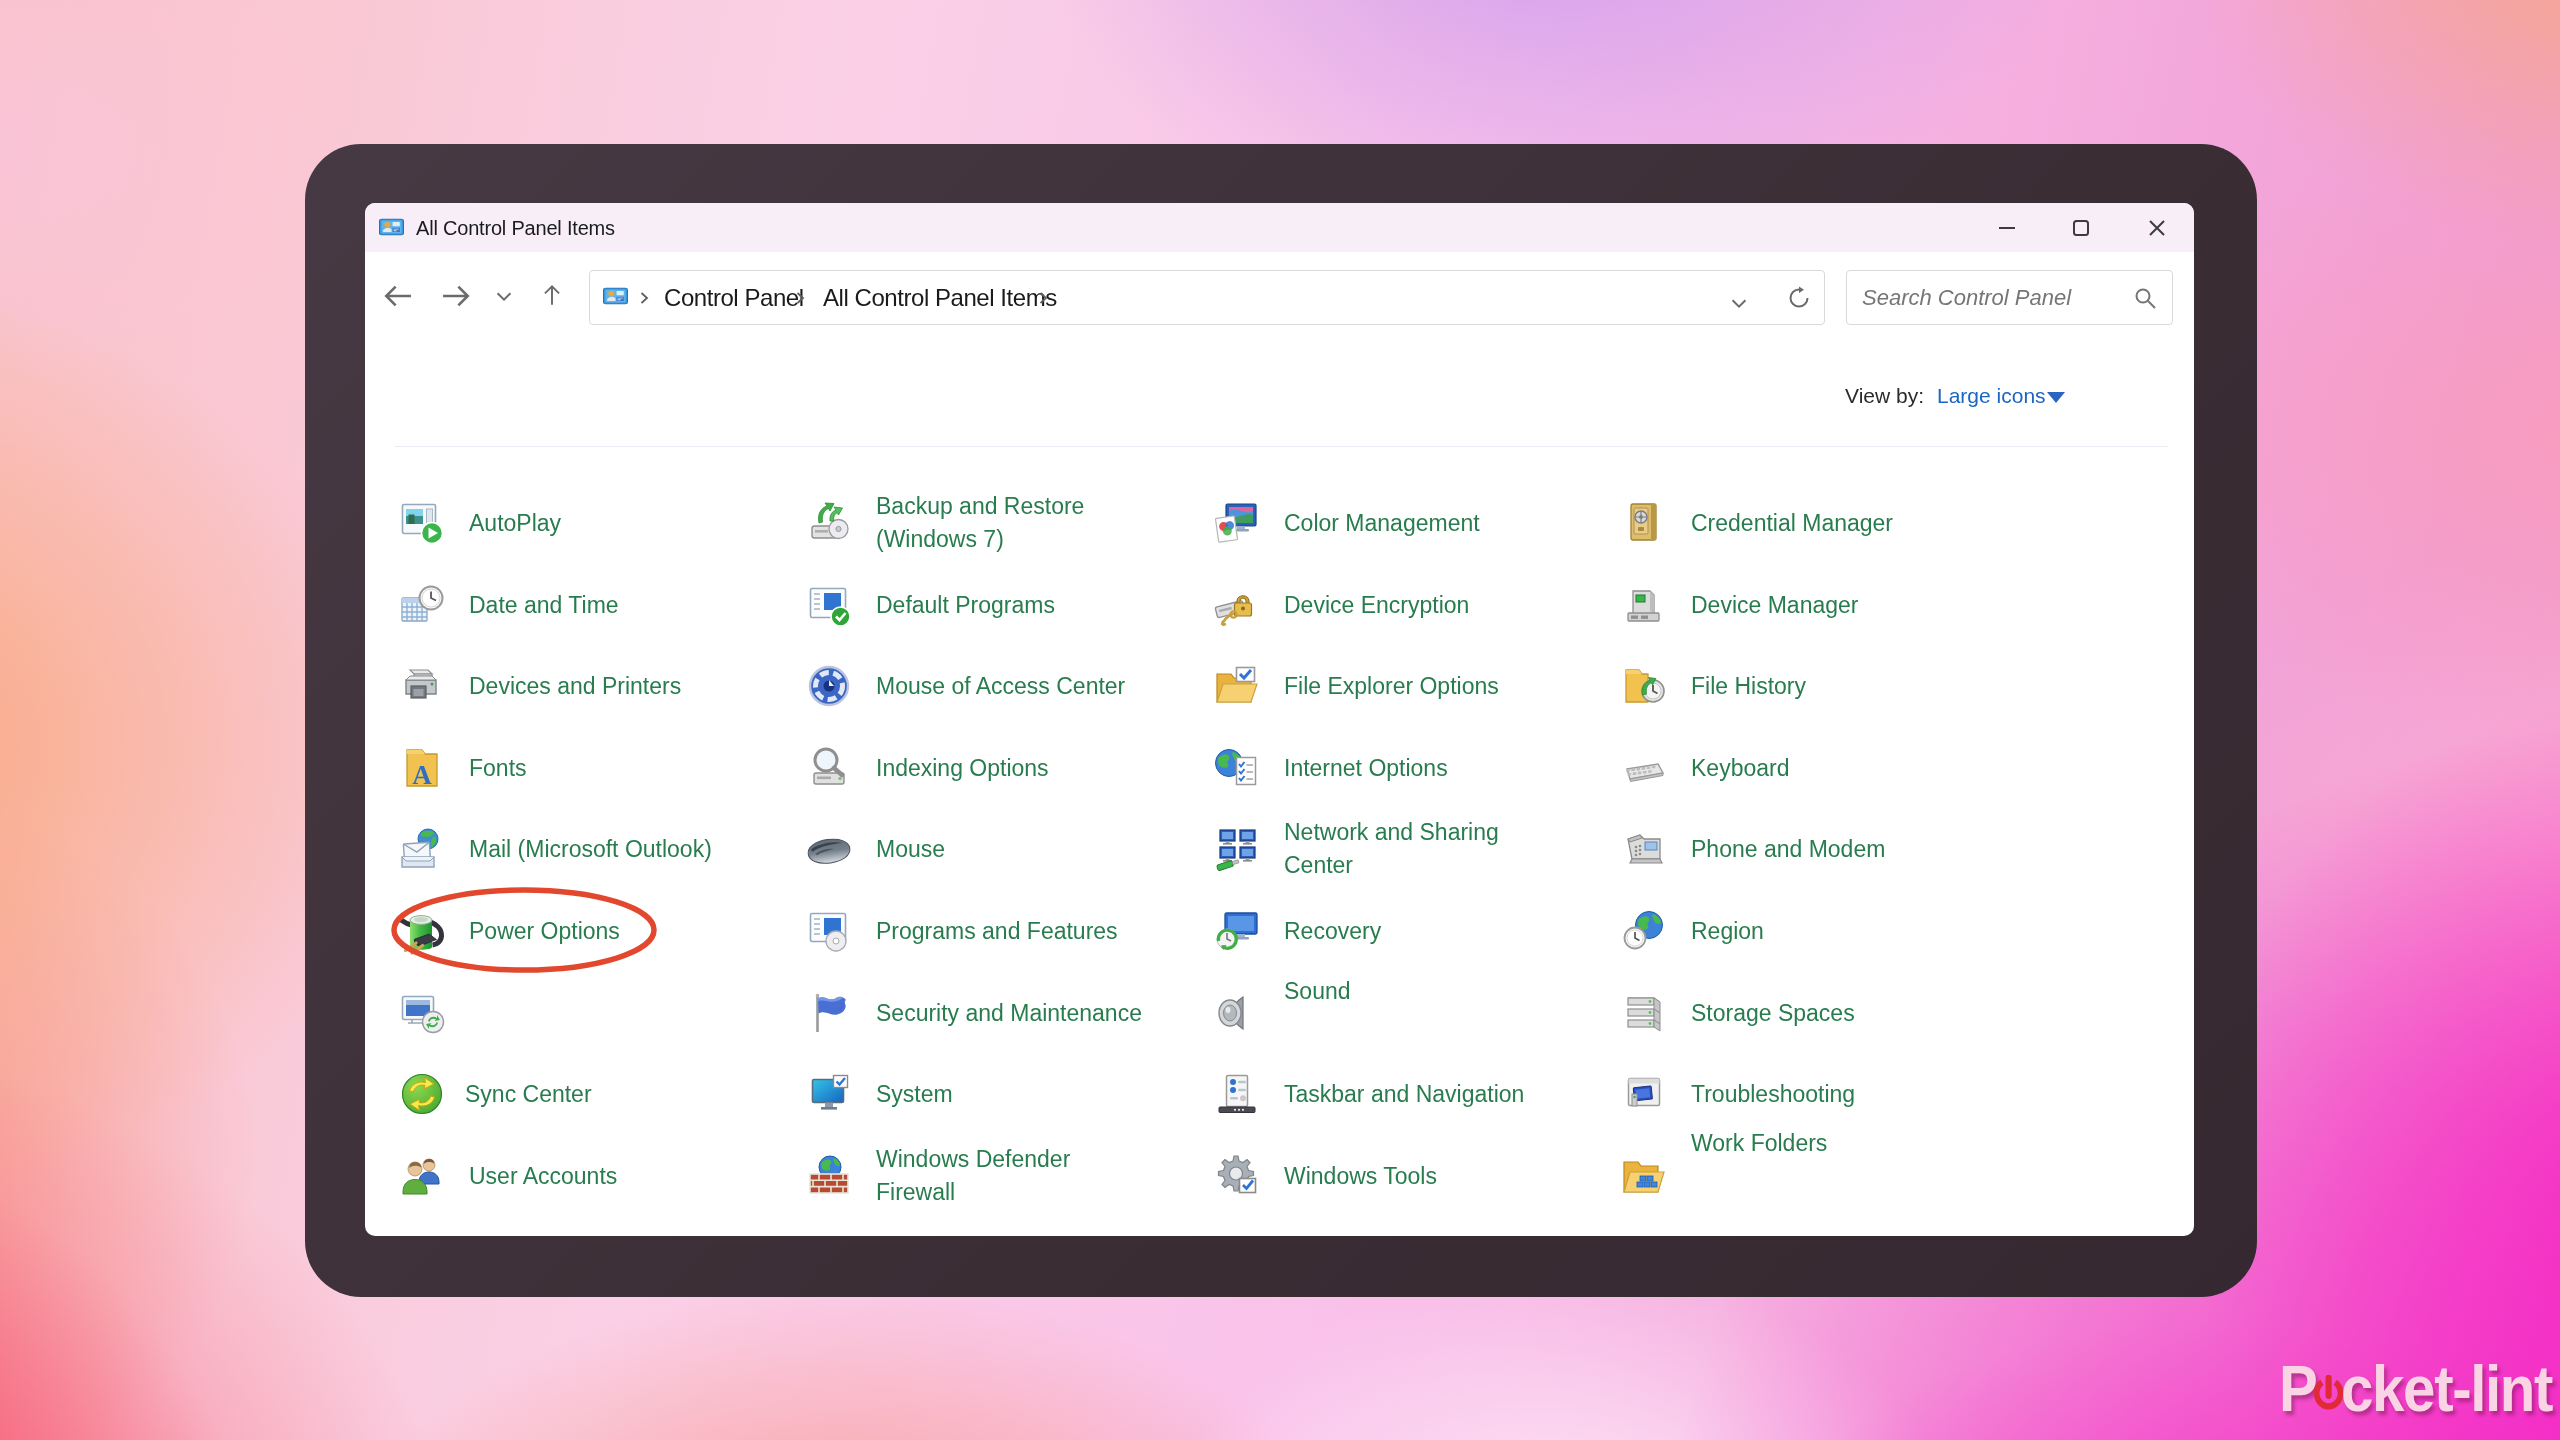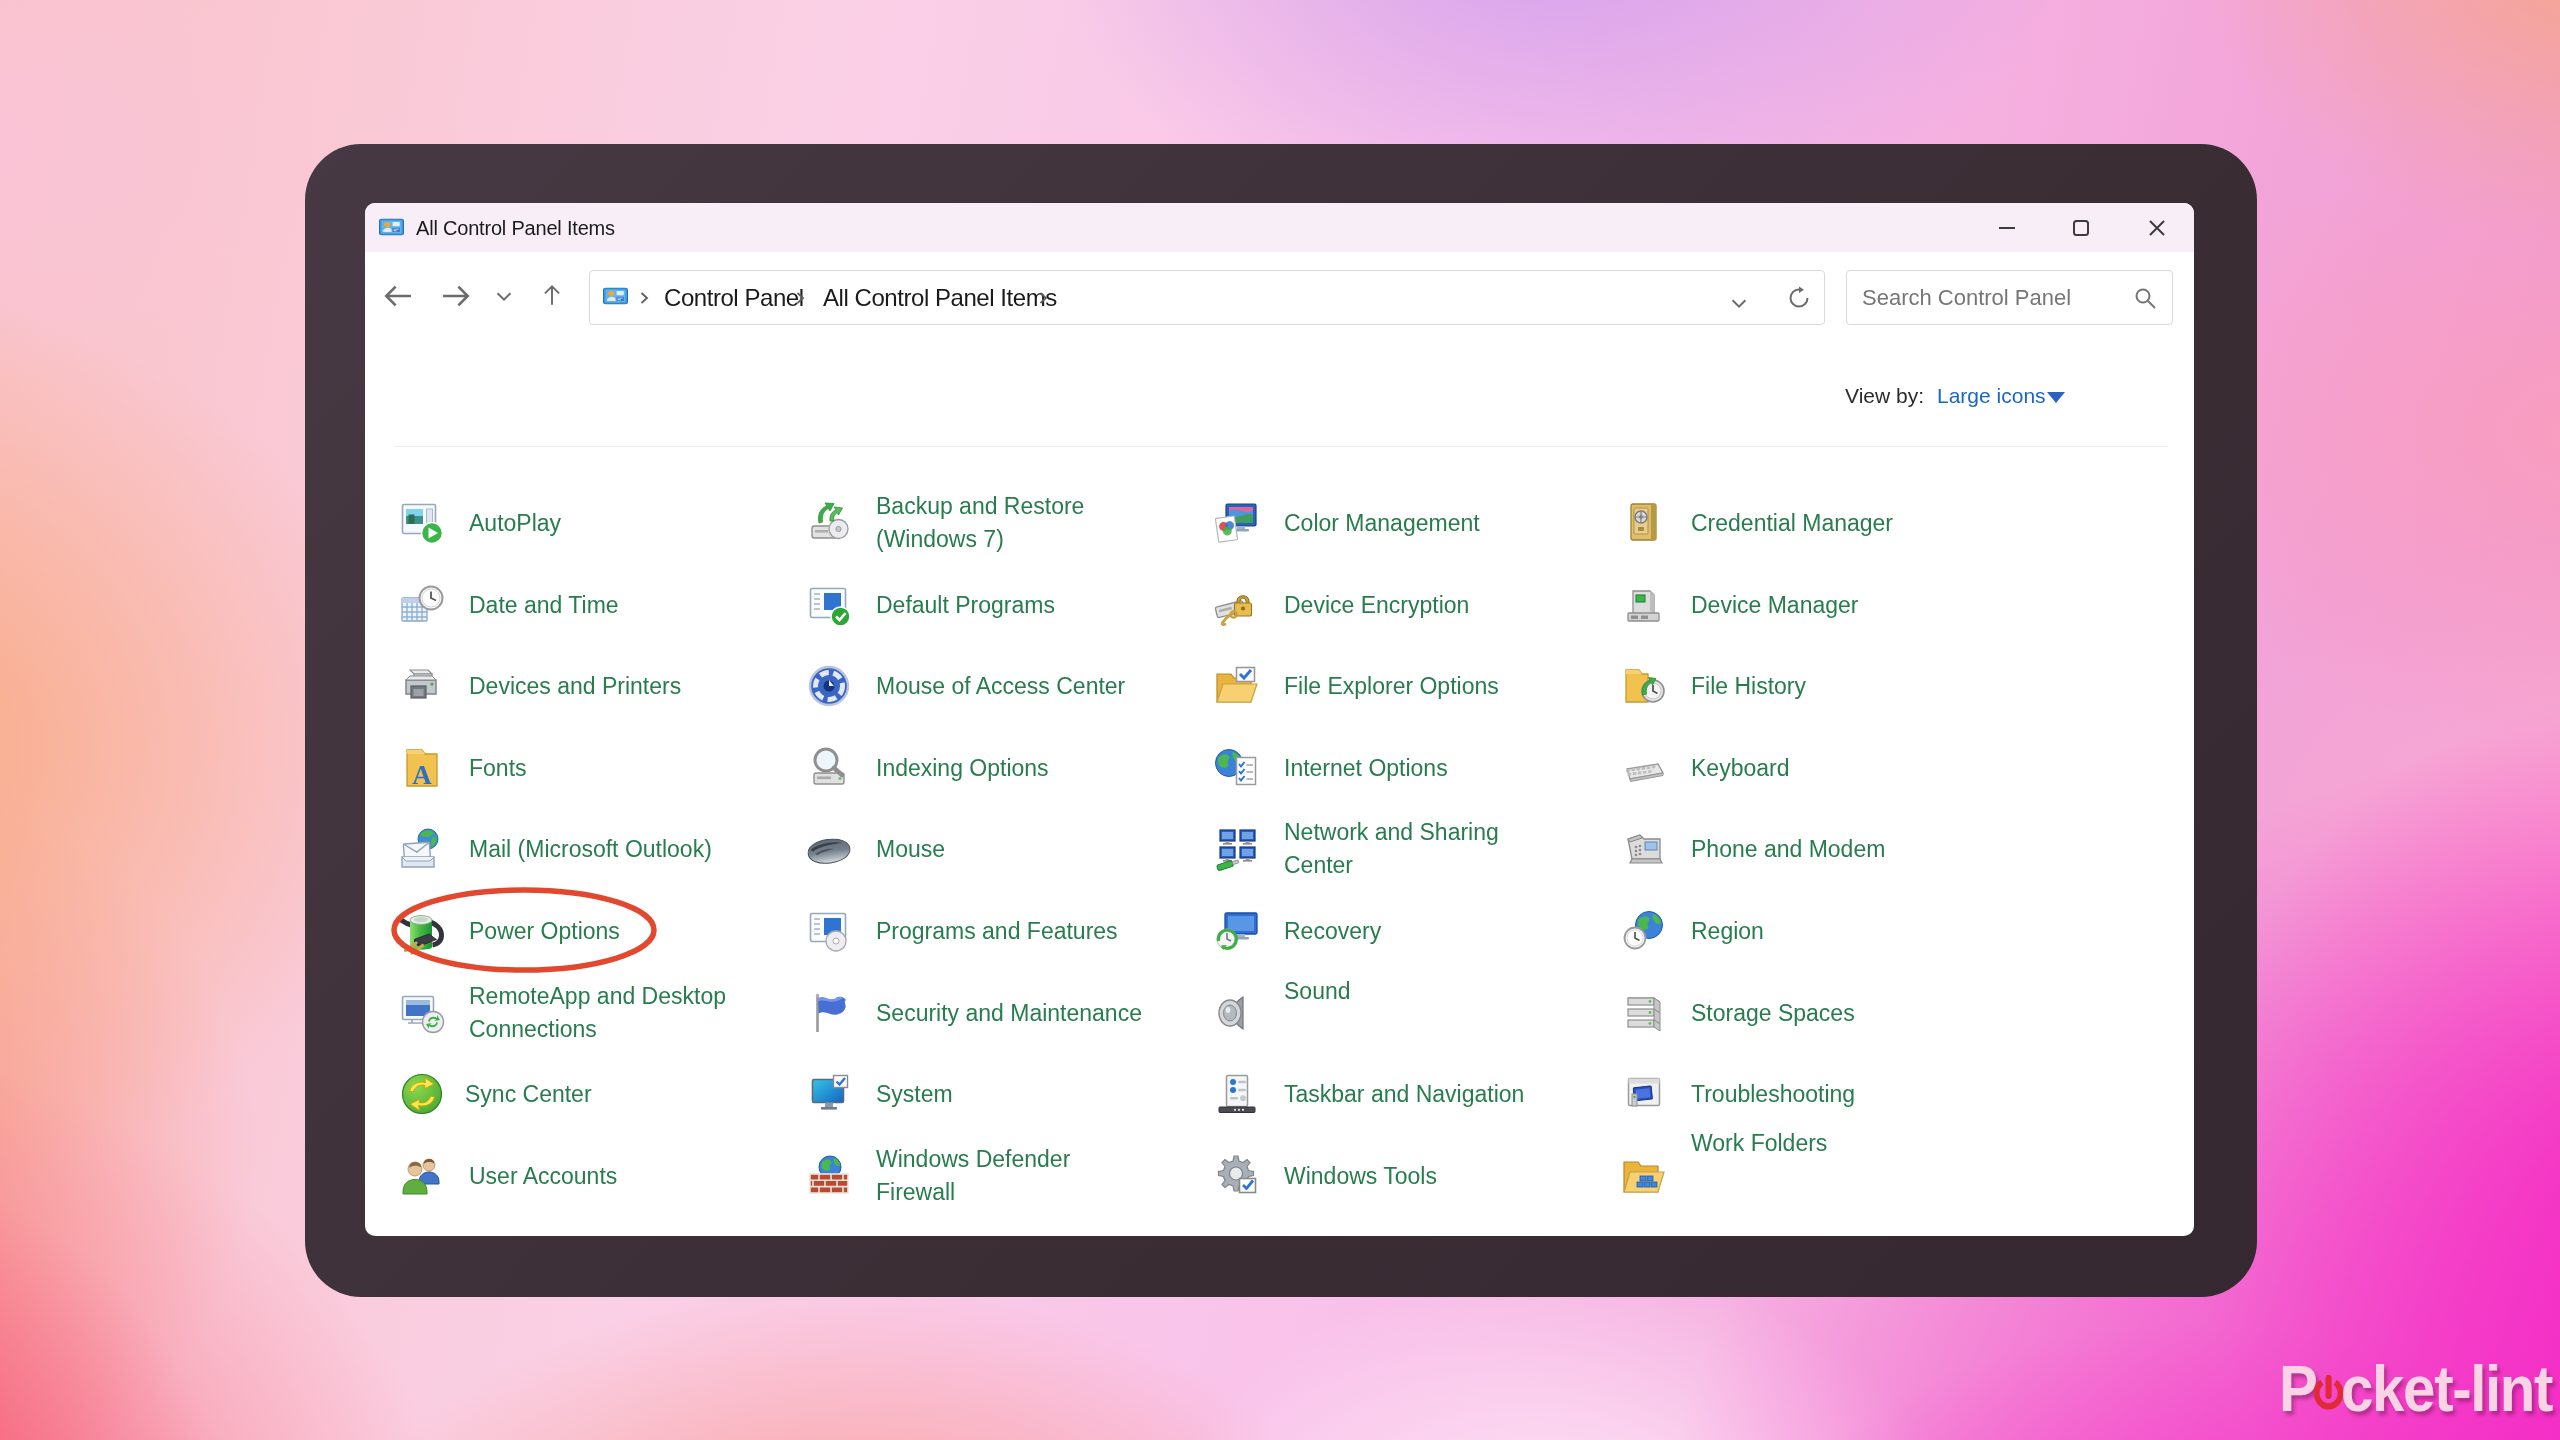--- a/index.html
+++ b/index.html
@@ -32,21 +32,21 @@
 .tbar .ttext { position:absolute; left:51px; top:0; line-height:50px; font-size:20px; letter-spacing:-0.2px; color:#1b1b1b; }
 .wbtn { position:absolute; top:15px; }
 .navic { position:absolute; top:79px; }
 .crumb { position:absolute; left:224px; top:67px; width:1236px; height:55px;
   border:1px solid #d9d9d9; border-radius:4px; background:#fff; }
 .crumb .ci { position:absolute; left:13px; top:15px; }
 .ctext { position:absolute; top:0; line-height:53px; font-size:24px; letter-spacing:-0.45px; color:#1b1b1b; white-space:nowrap; }
 .cchev { position:absolute; top:20px; }
 .search { position:absolute; left:1481px; top:67px; width:327px; height:55px;
   border:1px solid #d9d9d9; border-radius:4px; background:#fff; }
-.search .stext { position:absolute; left:15px; top:0; line-height:53px; font-size:22px; color:#767676; }
+.search .stext { position:absolute; left:15px; top:0; line-height:53px; font-size:22px; color:#767676;font-style:italic; }
 .search .sicon { position:absolute; right:14px; top:14px; }
 .heading { position:absolute; left:30px; top:172px; font-size:40px; color:#4470b3; }
 .viewby { position:absolute; left:1480px; top:181px; font-size:21px; color:#2b2b2b; }
 .vlg { position:absolute; left:1572px; top:181px; font-size:21px; color:#1a66c0; }
 .vtri { position:absolute; left:1682px; top:189px; width:0; height:0; border-left:9px solid transparent;
   border-right:9px solid transparent; border-top:11px solid #2a63c0; }
 .sep { position:absolute; left:30px; top:243px; width:1773px; height:1px; background:#e9edf3; }
 .ic { position:absolute; width:48px; height:48px; }
 .lb { position:absolute; font-size:23px; color:#287c4e; white-space:nowrap; }
 .redring { position:absolute; left:23px; top:681px; }
@@ -418,21 +418,20 @@
     <div class="lb" style="left:1326px;top:712px;line-height:32px">Region</div>
 <div class="ic" style="left:33px;top:786px"><svg width="48" height="48" viewBox="0 0 48 48">
         <rect x="4.5" y="7.5" width="31" height="23" rx="1.5" fill="#f7fafc" stroke="#96a8bb" stroke-width="1.6"></rect>
         <rect x="8" y="11" width="24" height="5" fill="#9db9dd"></rect>
         <rect x="8" y="16" width="24" height="11" fill="#3f74c8"></rect>
         <path d="M14 30 L14 34 M26 30 L26 34 M10 34 L30 34" stroke="#9aa7b5" stroke-width="1.6"></path>
         <circle cx="35" cy="33" r="10.5" fill="#eeeef2" stroke="#9a9aa2" stroke-width="1.4"></circle>
         <path d="M30 32 C31 28 36 26.5 39 29 L39 26 L42 31 L36.5 32 L38 30.5 C35.5 28.8 32 30 31.5 33 Z" fill="#3fae46"></path>
         <path d="M40 34 C39 38 34 39.5 31 37 L31 40 L28 35 L33.5 34 L32 35.5 C34.5 37.2 38 36 38.5 33 Z" fill="#3fae46"></path>
       </svg></div>
-    <div class="lb" style="left:104px;top:777px;line-height:33px">RemoteApp and Desktop<br>Connections</div>
 <div class="ic" style="left:440px;top:786px"><svg width="48" height="48" viewBox="0 0 48 48">
         <path d="M12.5 7 L12.5 43" stroke="#9a9a9a" stroke-width="2.6"></path>
         <circle cx="12.5" cy="6.5" r="1.8" fill="#b0b0b0"></circle>
         <path d="M13 9.5 C19 5 24 13.5 31 9 C35 6.5 39 8 41 11 C39 12.5 40 14 40.5 16 C41.5 19.5 38 24 33.5 25 C26.5 28.5 21 20 13.5 24.5 Z" fill="#4a6fd4"></path>
         <path d="M13 9.5 C19 5 24 13.5 31 9 C33.5 7.4 36 7.5 38 8.8 C34 12.5 28 13.5 22.5 12.2 C18.5 11.3 15 11 13 12.5 Z" fill="#7e9dea" opacity="0.85"></path>
         <path d="M36 13 C37.5 16 36.5 20 34 22 C36.5 19 37 15.5 36 13 Z" fill="#2a4ba8" opacity="0.6"></path>
       </svg></div>
     <div class="lb" style="left:511px;top:794px;line-height:32px">Security and Maintenance</div>
 <div class="ic" style="left:848px;top:786px"><svg width="48" height="48" viewBox="0 0 48 48">
         <path d="M30 8 L30 40 C24 36 20 32 20 24 C20 16 24 12 30 8 Z" fill="#9aa0a6" stroke="#6e747a" stroke-width="1.2"></path>

